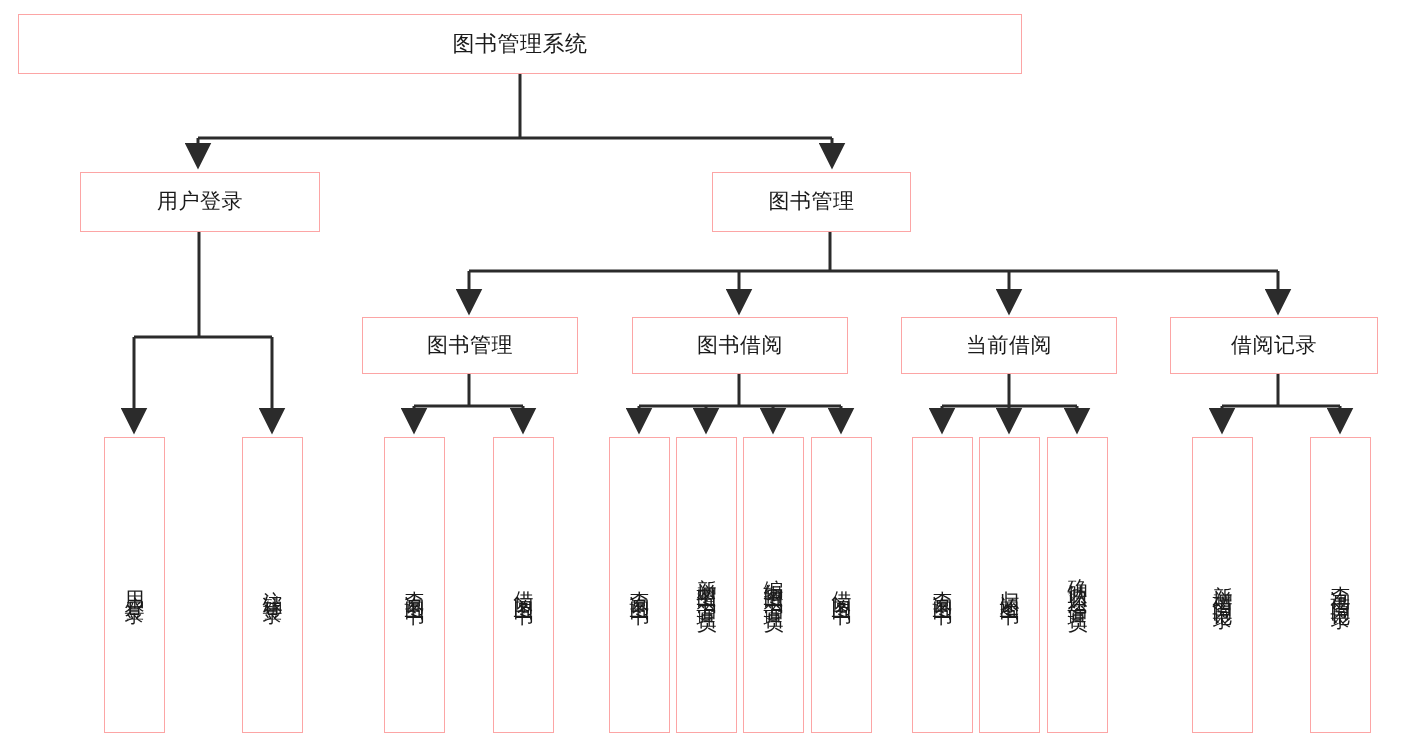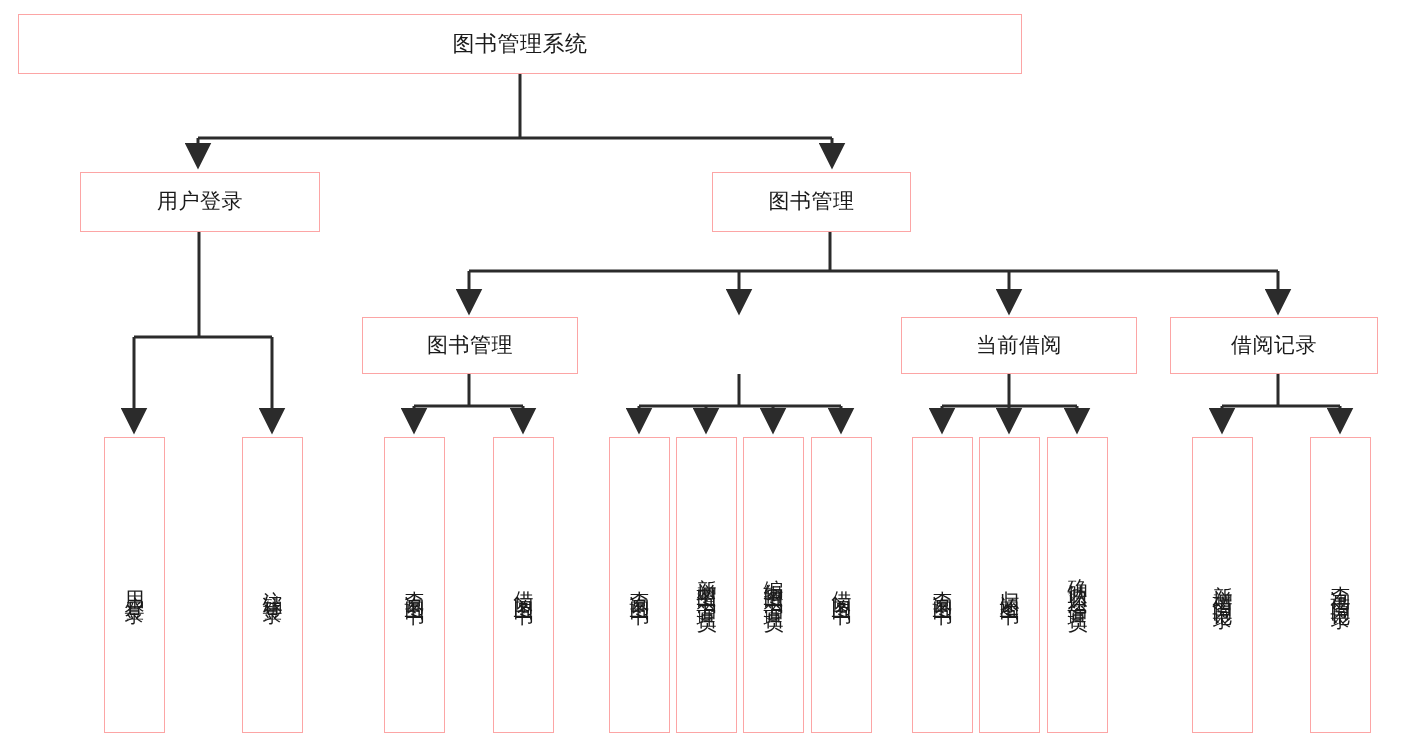--- a/index.html
+++ b/index.html
@@ -134,22 +134,25 @@
   </div>
 
   <div class="node node-h" style="left:712px; top:172px; width:199px; height:60px;">
     <span>图书管理</span>
   </div>
 
   <div class="node node-h" style="left:362px; top:317px; width:216px; height:57px;">
     <span>图书管理</span>
   </div>
 
-
-  <div class="node node-h" style="left:901px; top:317px; width:236px; height:57px;">
+  <div class="node node-h" style="left:632px; top:317px; width:216px; height:57px;">
+    <span>图书借阅</span>
+  </div>
+
+  <div class="node node-h" style="left:901px; top:317px; width:216px; height:57px;">
     <span>当前借阅</span>
   </div>
 
   <div class="node node-h" style="left:1170px; top:317px; width:208px; height:57px;">
     <span>借阅记录</span>
   </div>
 
   <div class="node node-v" style="left:104px; top:437px; width:61px; height:296px;">
     <span class="vtext">用户登录</span>
   </div>

